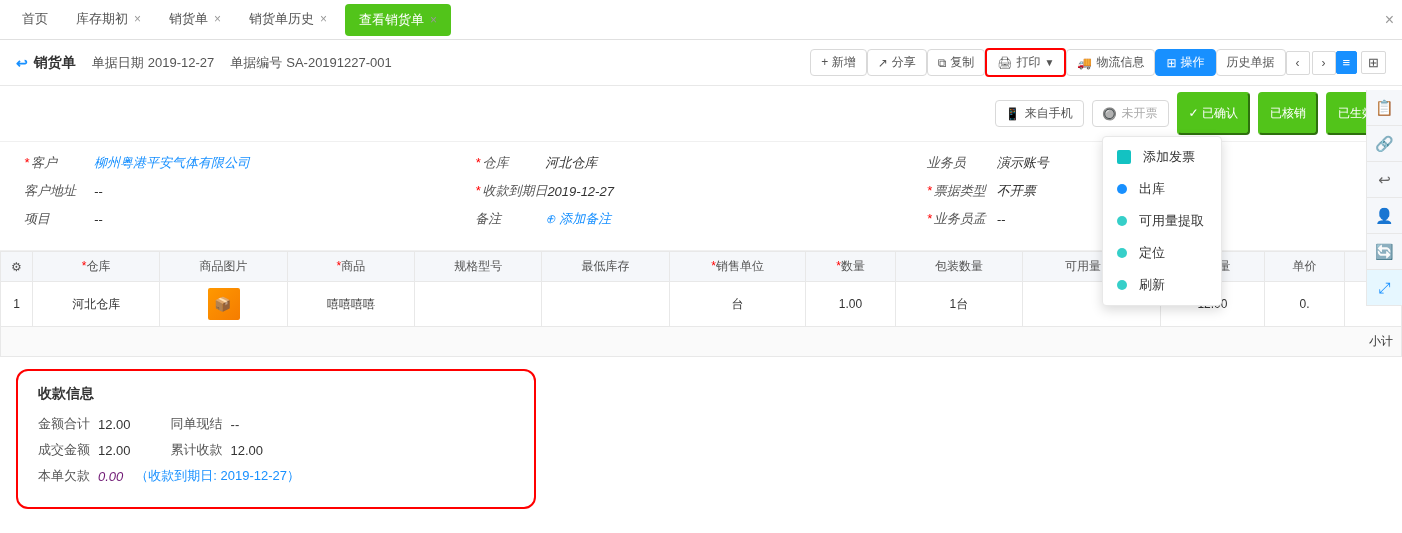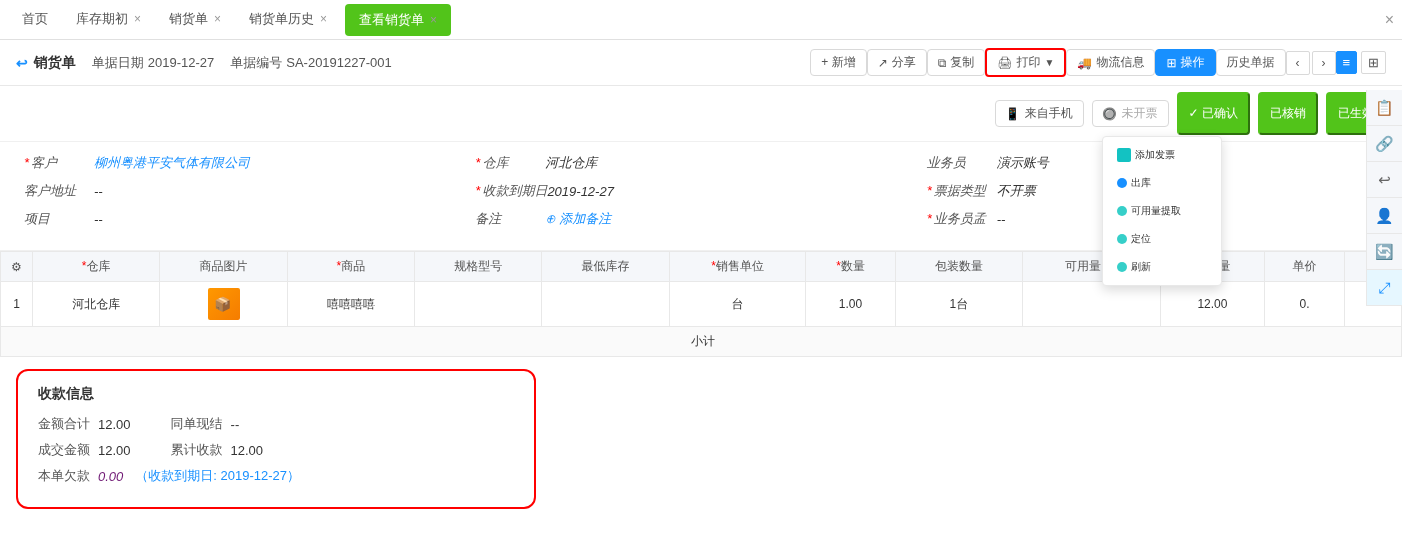--- a/index.html
+++ b/index.html
@@ -104,22 +104,22 @@
     .payment-value.blue { color: #1890ff; }
 
     
     .dropdown-overlay {
       position: absolute; right: 180px; top: 96px;
       background: #fff; border: 1px solid #e8e8e8; border-radius: 4px;
       box-shadow: 0 4px 12px rgba(0,0,0,0.15); z-index: 100; min-width: 120px;
       padding: 4px 0;
     }
     .dropdown-item {
-      display: flex; align-items: center; gap: 4px; padding: 7px 14px;
-      cursor: pointer; font-size: 10px; color: #333; white-space: nowrap;
+      display: flex; align-items: center; gap: 12px; padding: 7px 14px;
+      cursor: pointer; font-size: 13px; color: #333; white-space: nowrap;
     }
     .dropdown-item .dot { width: 10px; height: 10px; border-radius: 50%; display: inline-block; }
     .dropdown-item .dot.blue { background: #1890ff; }
     .dropdown-item .dot.cyan { background: #36cfc9; }
     .dropdown-item .square-icon {
       width: 14px; height: 14px; background: #13c2c2; display: inline-block;
       border-radius: 2px;
     }
 
     
@@ -343,21 +343,21 @@
           <td></td>
           <td>台</td>
           <td>1.00</td>
           <td>1台</td>
           <td></td>
           <td>12.00</td>
           <td>0.</td>
           <td></td>
         </tr>
         <tr class="subtotal">
-          <td colspan="13" style="text-align:center; padding-left: 12px;">小计</td>
+          <td colspan="13" style="text-align:right; padding-left: 12px;">小计</td>
         </tr>
       </tbody>
     </table>
   </div>
 
   <div class="payment-box">
     <div class="title">收款信息</div>
     <div class="payment-row">
       <div class="payment-field">
         <span class="payment-label">金额合计</span>

